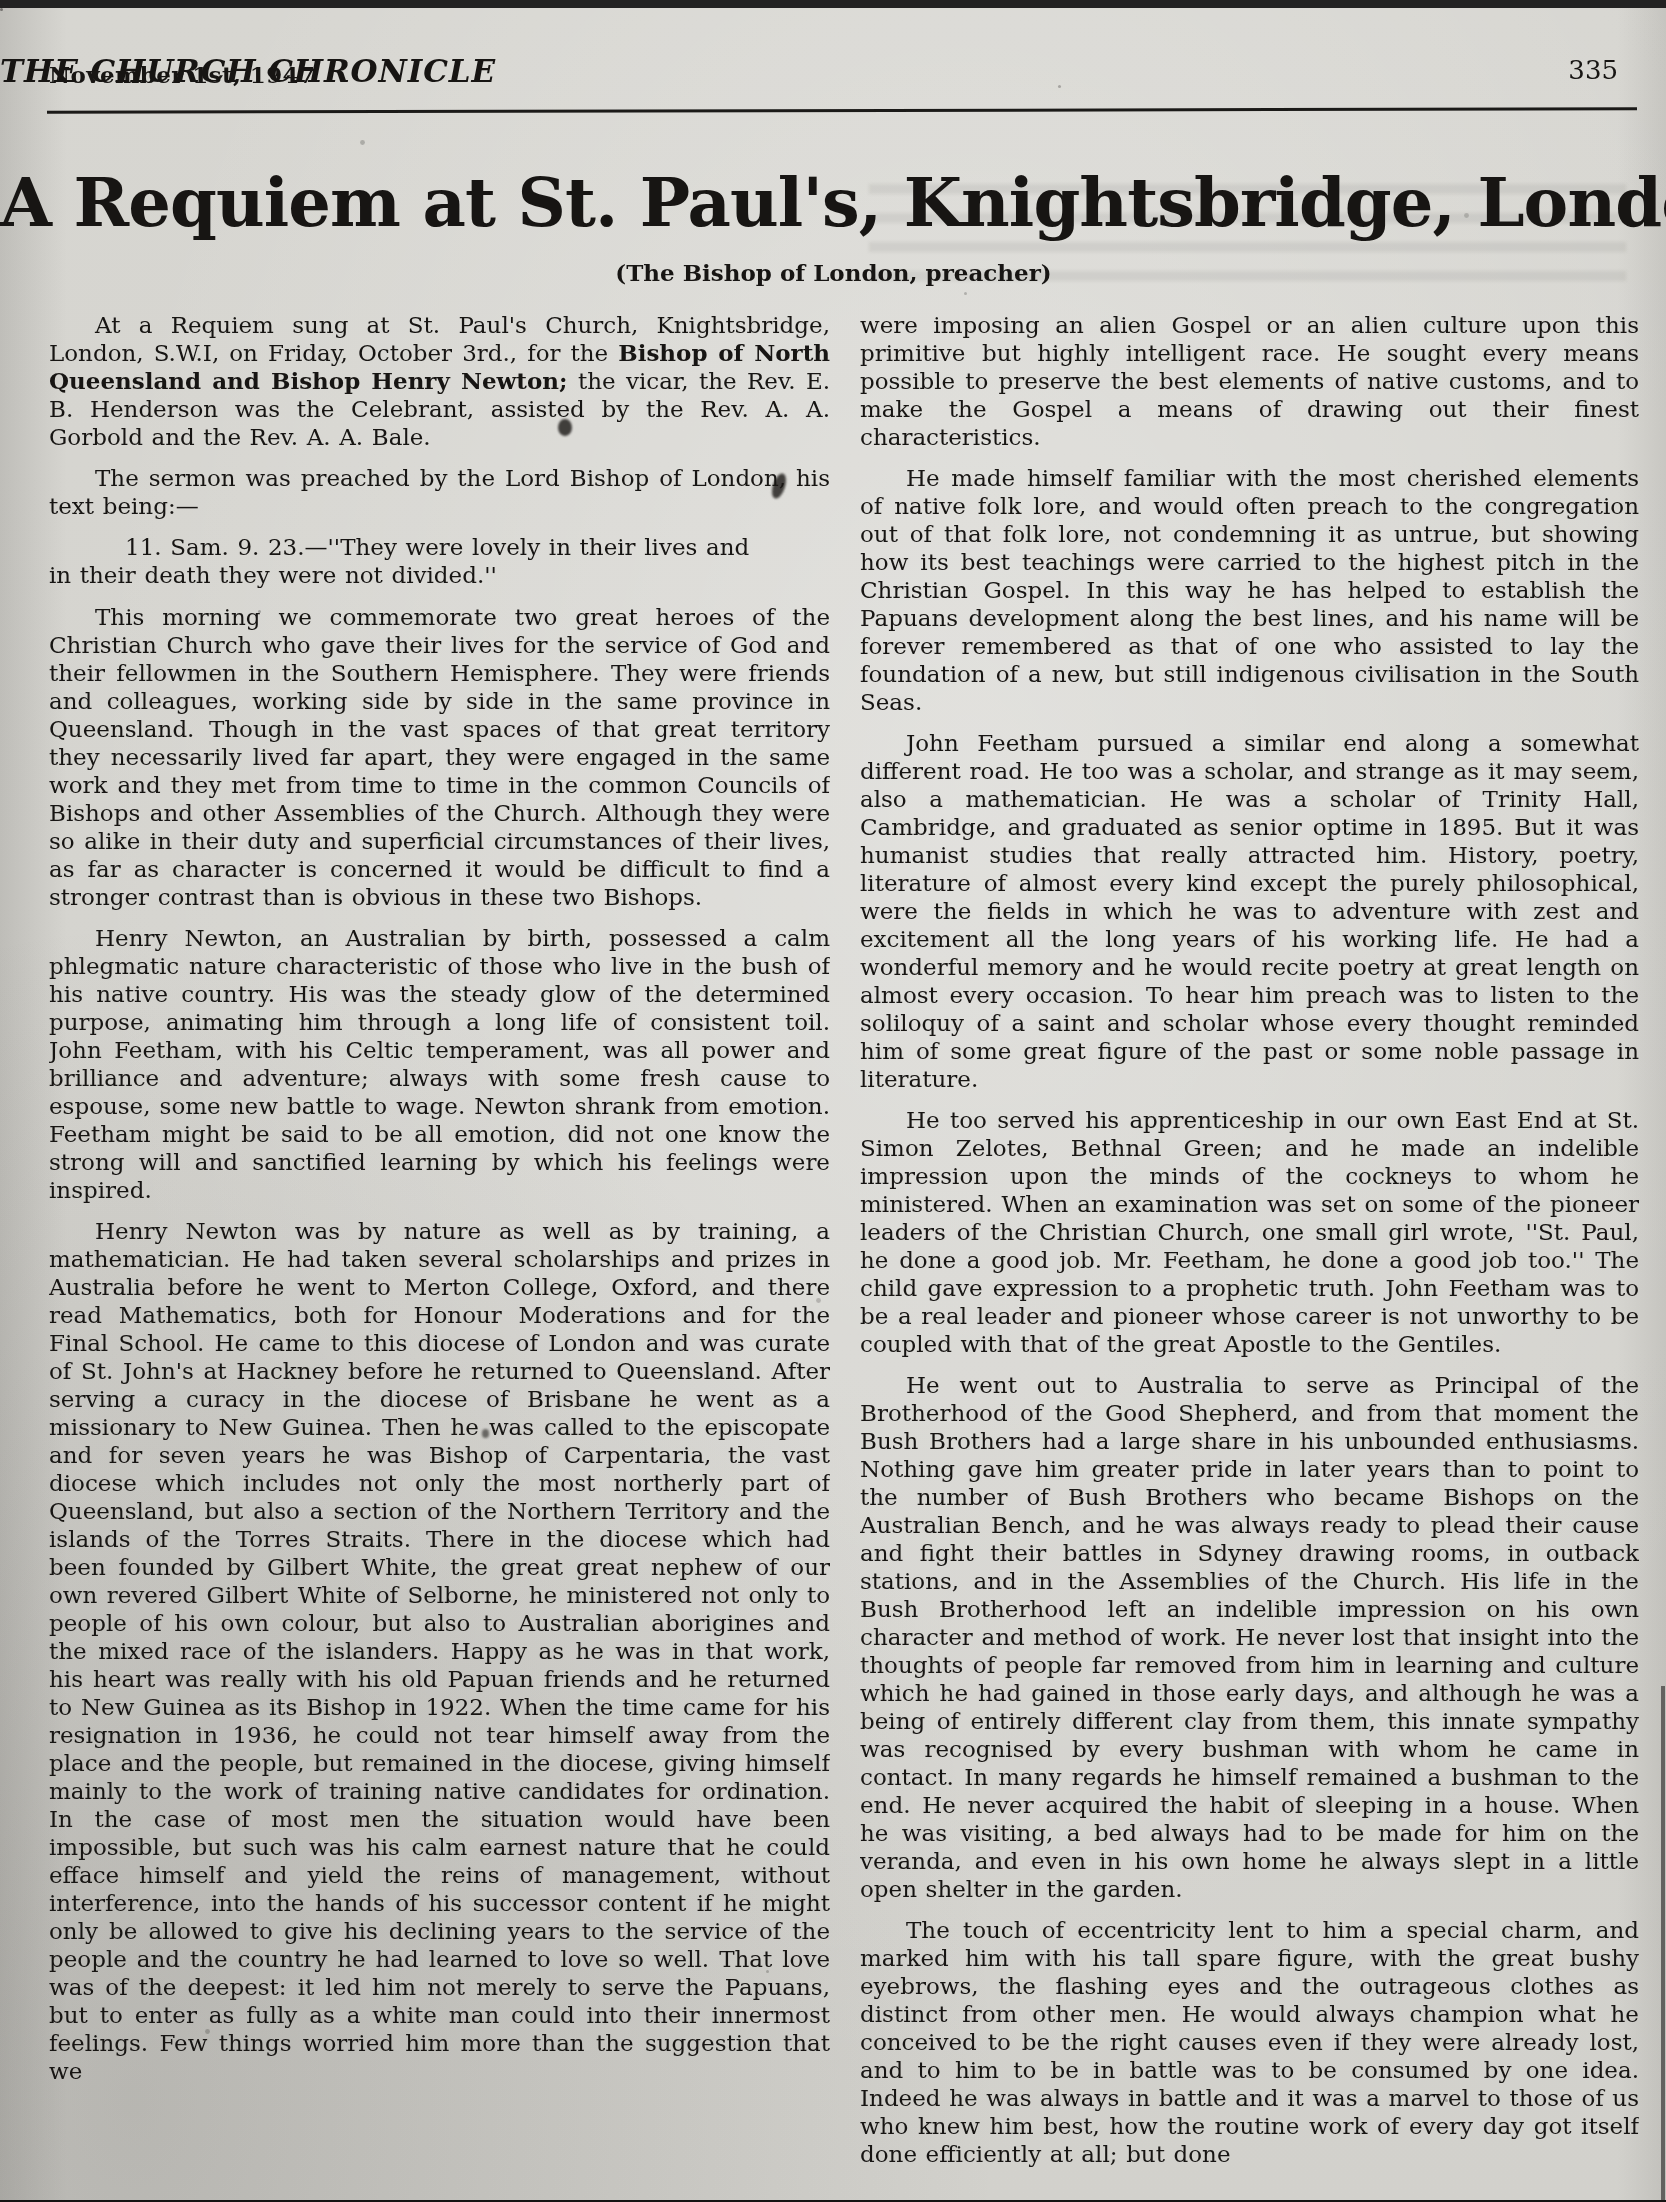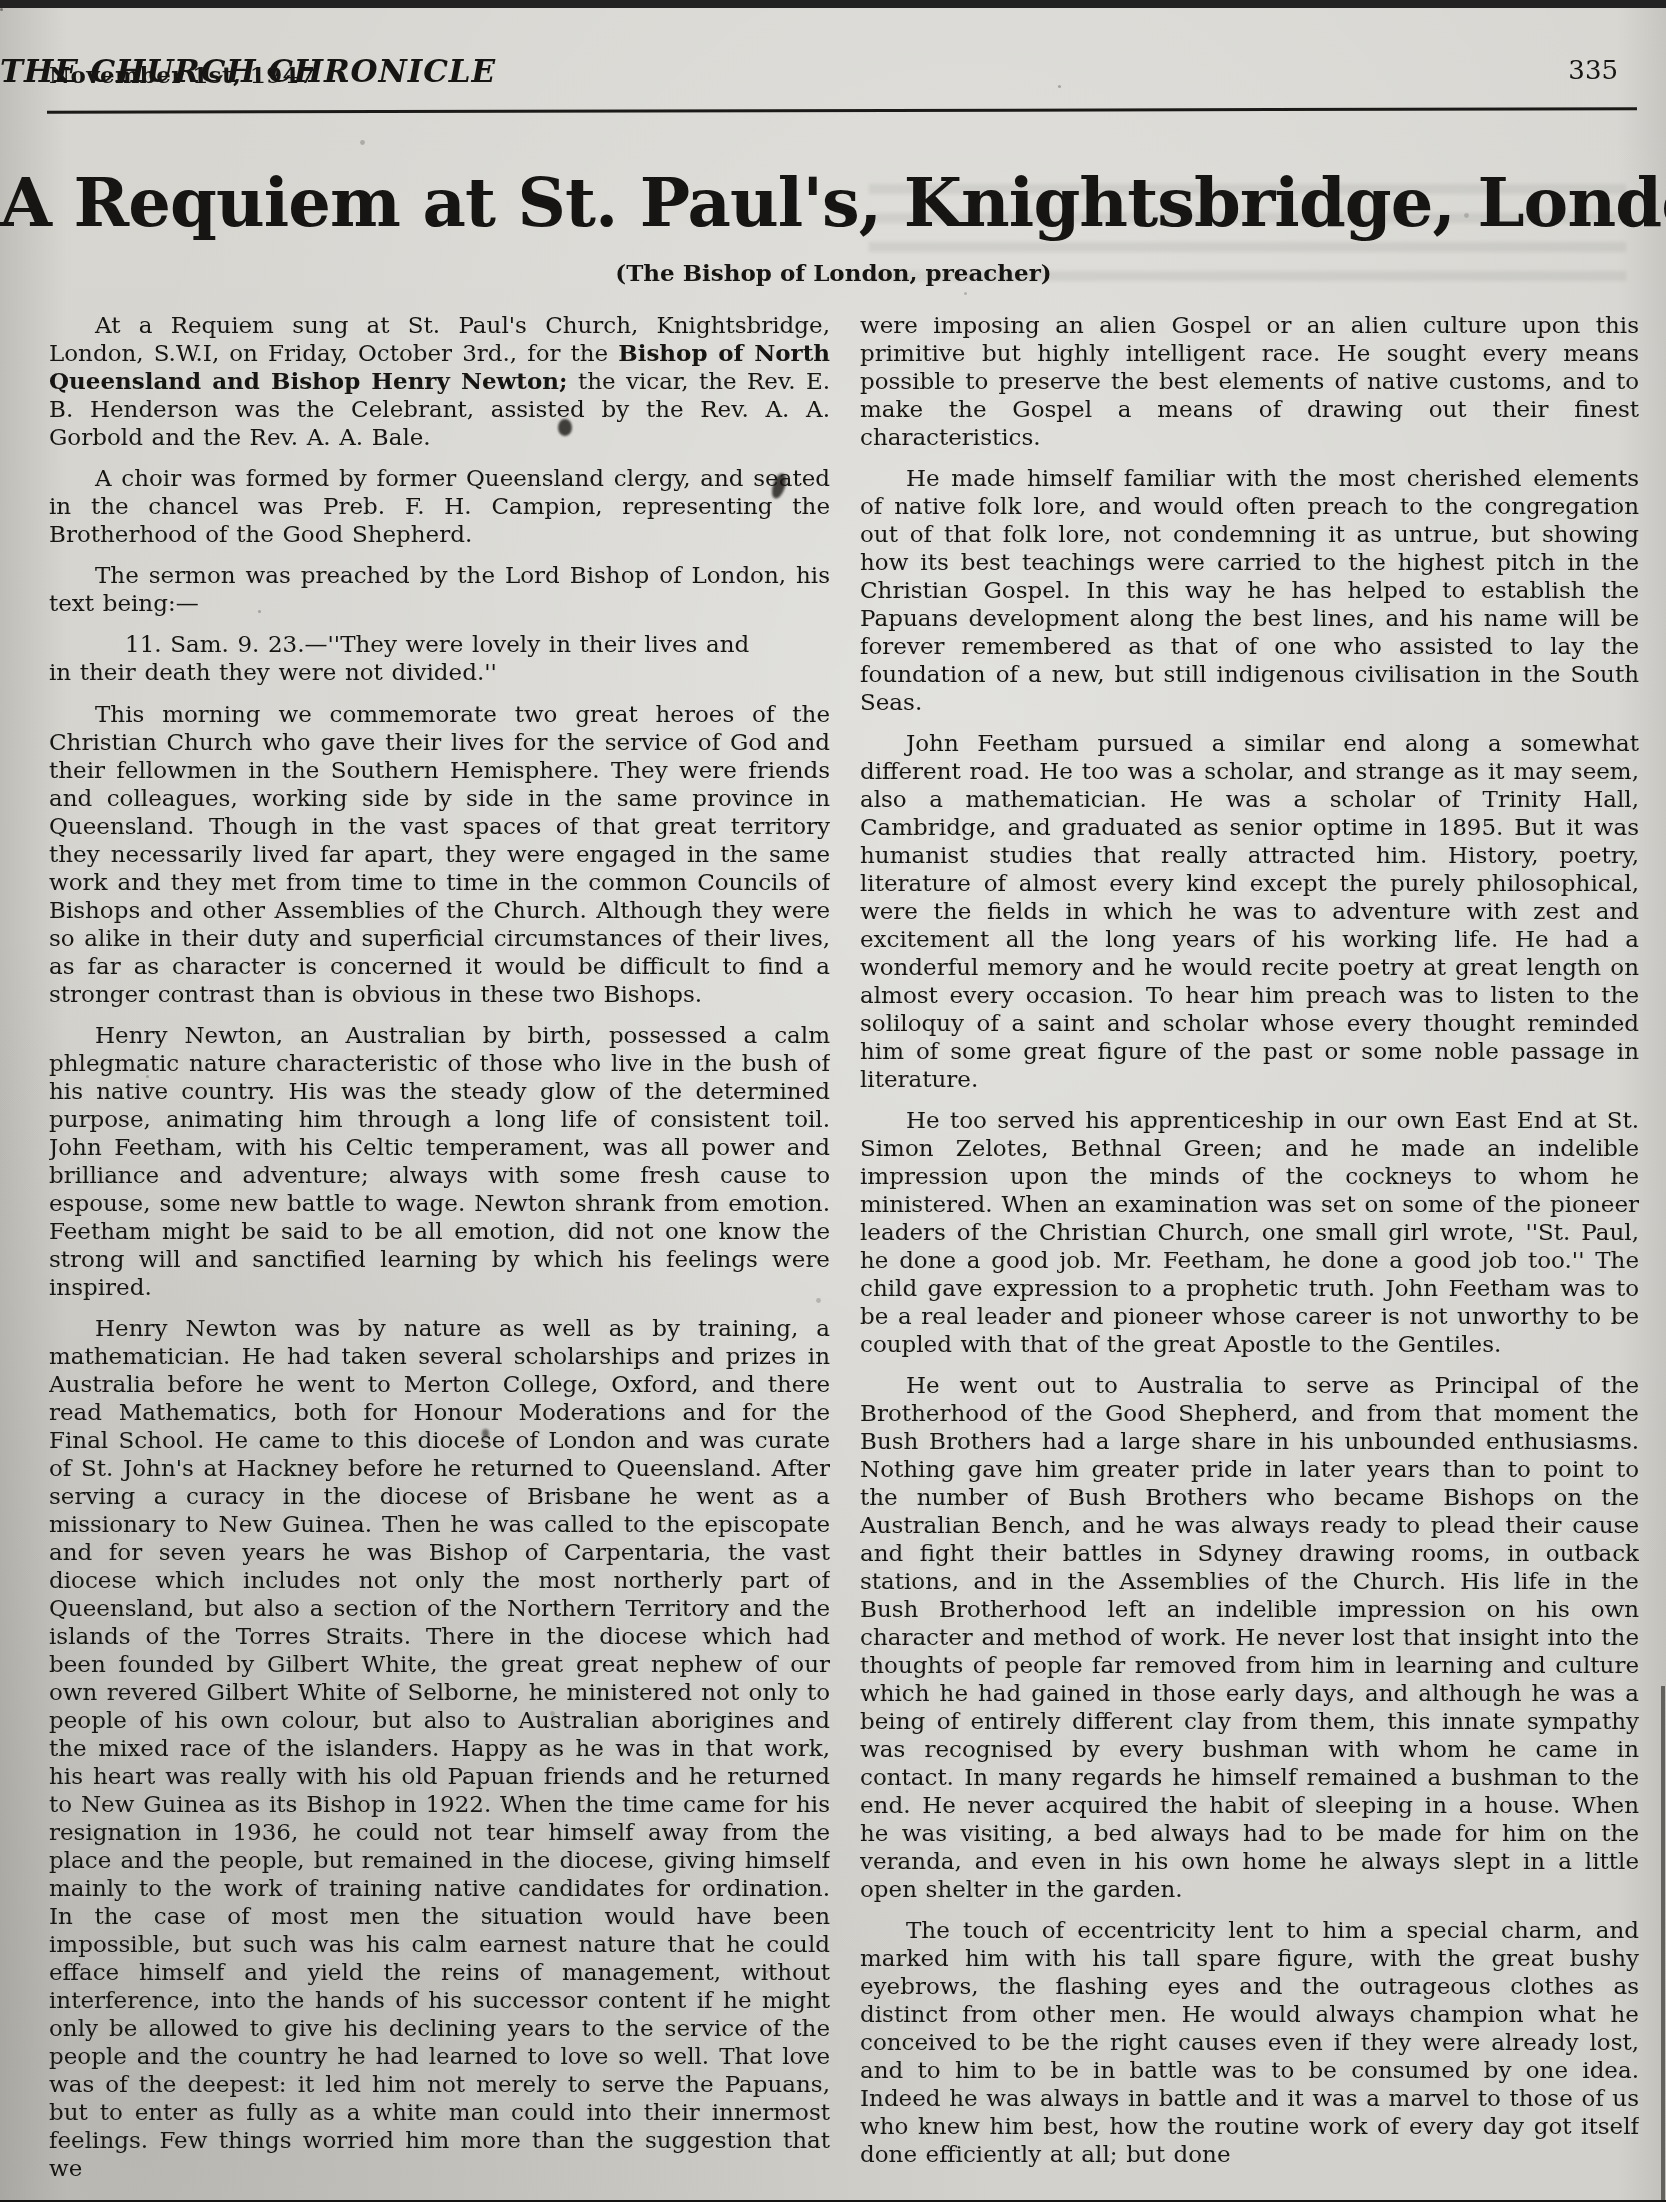--- a/index.html
+++ b/index.html
@@ -77,21 +77,20 @@
     <div class="hdr-masthead">THE CHURCH CHRONICLE</div>
     <div class="hdr-page">335</div>
     <div class="hdr-rule"></div>
   </div>
 
   <div class="art-title">A Requiem at St. Paul's, Knightsbridge, London</div>
   <div class="art-subtitle">(The Bishop of London, preacher)</div>
 
   <div class="col col-left" id="col-left">
       <p class="para indent"><span>At a Requiem sung at St. Paul's Church, Knightsbridge, London, S.W.I, on Friday, October 3rd., for the </span><span class="b">Bishop of North Queensland and Bishop Henry Newton;</span><span> the vicar, the Rev. E. B. Henderson was the Celebrant, assisted by the Rev. A. A. Gorbold and the Rev. A. A. Bale.</span></p>
-      <p class="para indent"><span>A choir was formed by former Queensland clergy, and seated in the chancel was Preb. F. H. Campion, representing the Brotherhood of the Good Shepherd.</span></p>
       <p class="para indent"><span>The sermon was preached by the Lord Bishop of London, his text being:—</span></p>
       <div class="quote">
         <div class="qline">11. Sam. 9. 23.—''They were lovely in their lives and</div>
         <div class="qline qright">in their death they were not divided.''</div>
       </div>
       <p class="para indent"><span>This morning we commemorate two great heroes of the Christian Church who gave their lives for the service of God and their fellowmen in the Southern Hemisphere. They were friends and colleagues, working side by side in the same province in Queensland. Though in the vast spaces of that great territory they necessarily lived far apart, they were engaged in the same work and they met from time to time in the common Councils of Bishops and other Assemblies of the Church. Although they were so alike in their duty and superficial circumstances of their lives, as far as character is concerned it would be difficult to find a stronger contrast than is obvious in these two Bishops.</span></p>
       <p class="para indent"><span>Henry Newton, an Australian by birth, possessed a calm phlegmatic nature characteristic of those who live in the bush of his native country. His was the steady glow of the determined purpose, animating him through a long life of consistent toil. John Feetham, with his Celtic temperament, was all power and brilliance and adventure; always with some fresh cause to espouse, some new battle to wage. Newton shrank from emotion. Feetham might be said to be all emotion, did not one know the strong will and sanctified learning by which his feelings were inspired.</span></p>
       <p class="para indent"><span>Henry Newton was by nature as well as by training, a mathematician. He had taken several scholarships and prizes in Australia before he went to Merton College, Oxford, and there read Mathematics, both for Honour Moderations and for the Final School. He came to this diocese of London and was curate of St. John's at Hackney before he returned to Queensland. After serving a curacy in the diocese of Brisbane he went as a missionary to New Guinea. Then he was called to the episcopate and for seven years he was Bishop of Carpentaria, the vast diocese which includes not only the most northerly part of Queensland, but also a section of the Northern Territory and the islands of the Torres Straits. There in the diocese which had been founded by Gilbert White, the great great nephew of our own revered Gilbert White of Selborne, he ministered not only to people of his own colour, but also to Australian aborigines and the mixed race of the islanders. Happy as he was in that work, his heart was really with his old Papuan friends and he returned to New Guinea as its Bishop in 1922. When the time came for his resignation in 1936, he could not tear himself away from the place and the people, but remained in the diocese, giving himself mainly to the work of training native candidates for ordination. In the case of most men the situation would have been impossible, but such was his calm earnest nature that he could efface himself and yield the reins of management, without interference, into the hands of his successor content if he might only be allowed to give his declining years to the service of the people and the country he had learned to love so well. That love was of the deepest: it led him not merely to serve the Papuans, but to enter as fully as a white man could into their innermost feelings. Few things worried him more than the suggestion that we</span></p>
     </div>
   <div class="col col-right" id="col-right">

